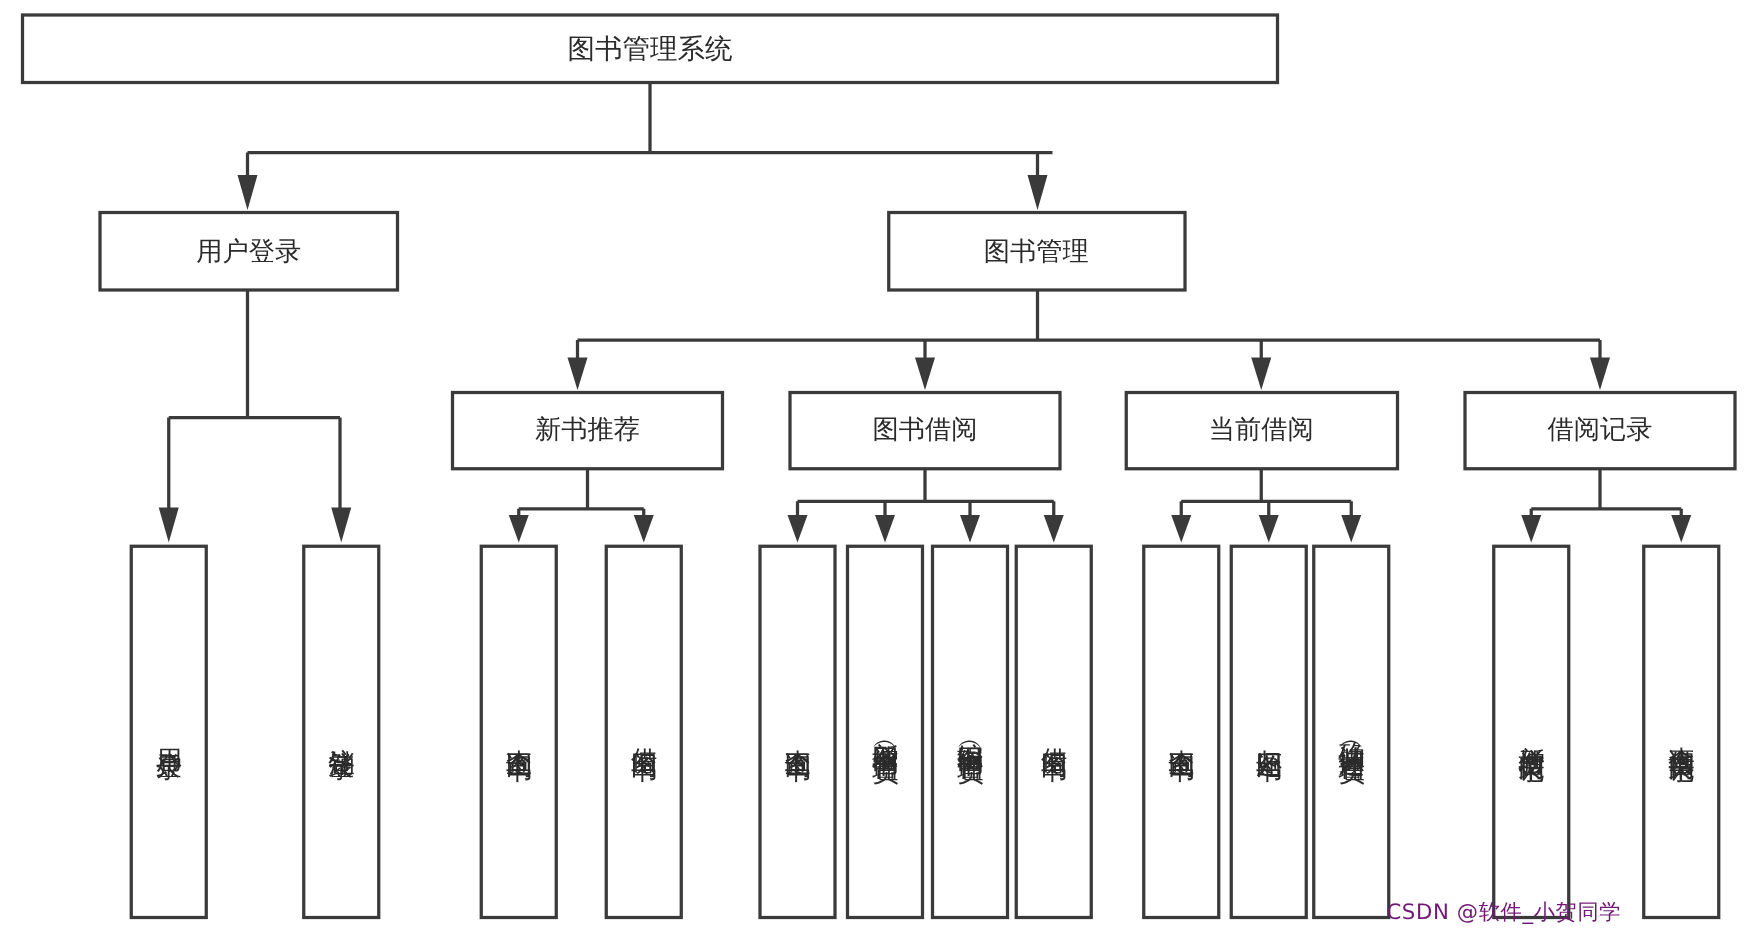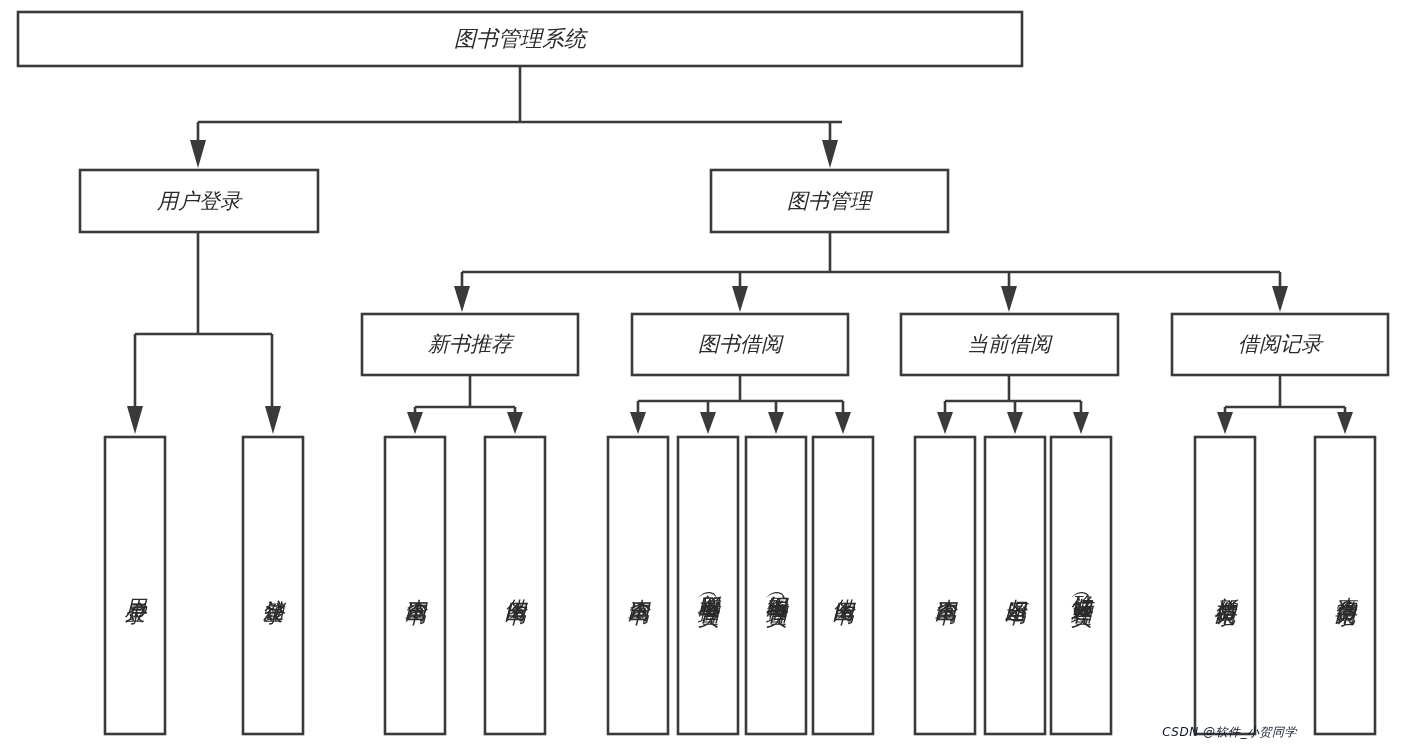--- a/index.html
+++ b/index.html
@@ -13,21 +13,20 @@
     font-family: "DejaVu Sans", "Liberation Sans", sans-serif;
     overflow: hidden;
     position: relative;
   }
   #diagram-root {
     position: absolute;
     left: 0;
     top: 0;
     width: 1305px;
     height: 747px;
-    font-style: italic;
   }
   svg#flow {
     display: block;
     width: 1405px;
     height: 747px;
   }
   .nodebox {
     fill: #ffffff;
     stroke: #3a3a3a;
     stroke-width: 2.6;
@@ -72,22 +71,22 @@
     color: #2b2b2b;
     letter-spacing: 2px;
     white-space: nowrap;
     text-align: center;
   }
   .watermark {
     position: absolute;
     right: 8px;
     bottom: 6px;
     font-family: "DejaVu Sans", "Liberation Sans", sans-serif;
-    font-size: 12px;
-    color: #0f172a;
+    font-size: 17px;
+    color: #701a75;
     letter-spacing: 0.5px;
     white-space: nowrap;
     pointer-events: none;
   }
 </style>
 </head>
 <body>
 
 <div id="diagram-root">
 

